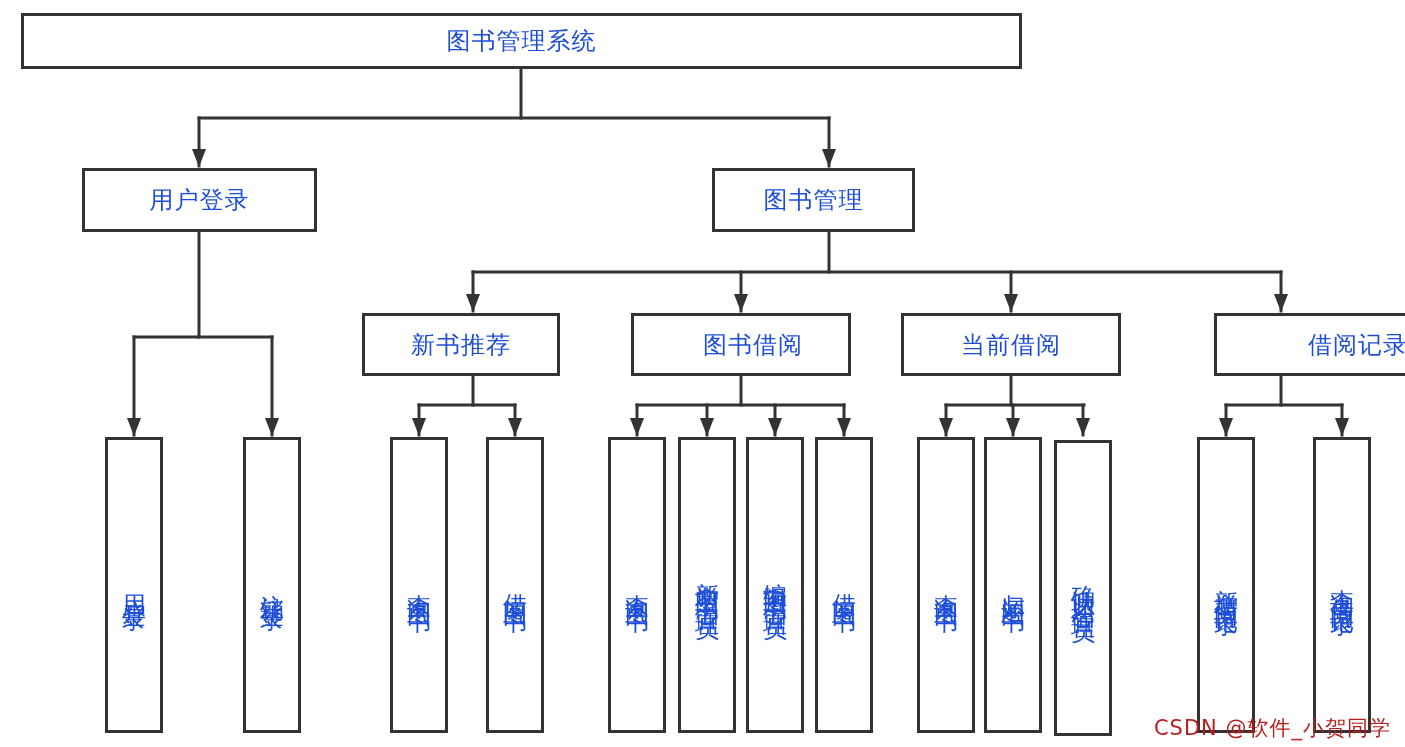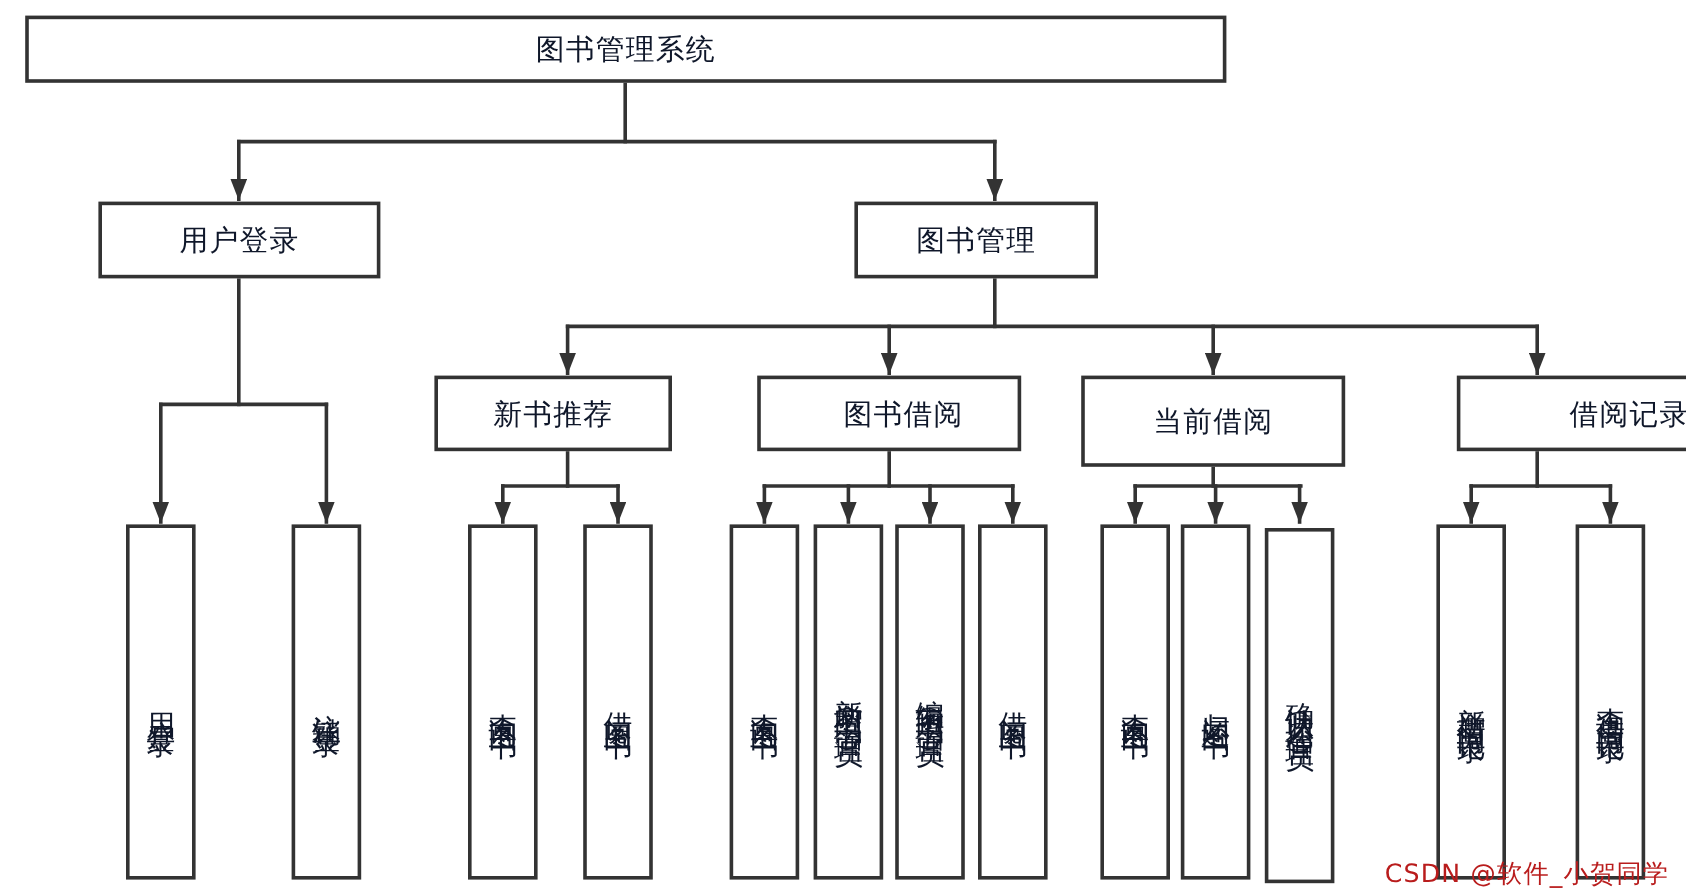--- a/index.html
+++ b/index.html
@@ -9,21 +9,21 @@
     background:#ffffff;
     font-family:"DejaVu Sans","Liberation Sans",sans-serif;
     overflow:hidden;
   }
   .connectors{position:absolute;left:0;top:0;}
   .box{
     position:absolute;
     box-sizing:border-box;
     background:#ffffff;
     border:3px solid #333333;
-    color:#0f172a;
+    color:#1d4ed8;
     display:flex;
     align-items:center;
     justify-content:center;
   }
   .h{font-size:24px;letter-spacing:1px;white-space:nowrap;}
   .v{
     writing-mode:vertical-rl;
     font-size:24px;
     letter-spacing:5px;
     line-height:1;
@@ -92,21 +92,21 @@
     </g>
   </svg>
 
   <div class="box h" style="left:21px;top:13px;width:1001px;height:56px;">图书管理系统</div>
 
   <div class="box h" style="left:82px;top:168px;width:235px;height:64px;">用户登录</div>
   <div class="box h" style="left:712px;top:168px;width:203px;height:64px;text-align:right;">图书管理</div>
 
   <div class="box h" style="left:362px;top:313px;width:198px;height:63px;">新书推荐</div>
   <div class="box h" style="left:631px;top:313px;width:220px;height:63px;padding-left:24px;">图书借阅</div>
-  <div class="box h" style="left:901px;top:313px;width:220px;height:76px;">当前借阅</div>
+  <div class="box h" style="left:901px;top:313px;width:220px;height:63px;">当前借阅</div>
   <div class="box h" style="left:1214px;top:313px;width:252px;height:63px;padding-left:36px;">借阅记录</div>
 
   <div class="box v" style="left:105px;top:437px;width:58px;height:296px;">用户登录</div>
   <div class="box v" style="left:243px;top:437px;width:58px;height:296px;">注销登录</div>
 
   <div class="box v" style="left:390px;top:437px;width:58px;height:296px;">查询图书</div>
   <div class="box v" style="left:486px;top:437px;width:58px;height:296px;">借阅图书</div>
 
   <div class="box v" style="left:608px;top:437px;width:58px;height:296px;">查询图书</div>
   <div class="box v" style="left:678px;top:437px;width:58px;height:296px;">新增图书（管理员）</div>

